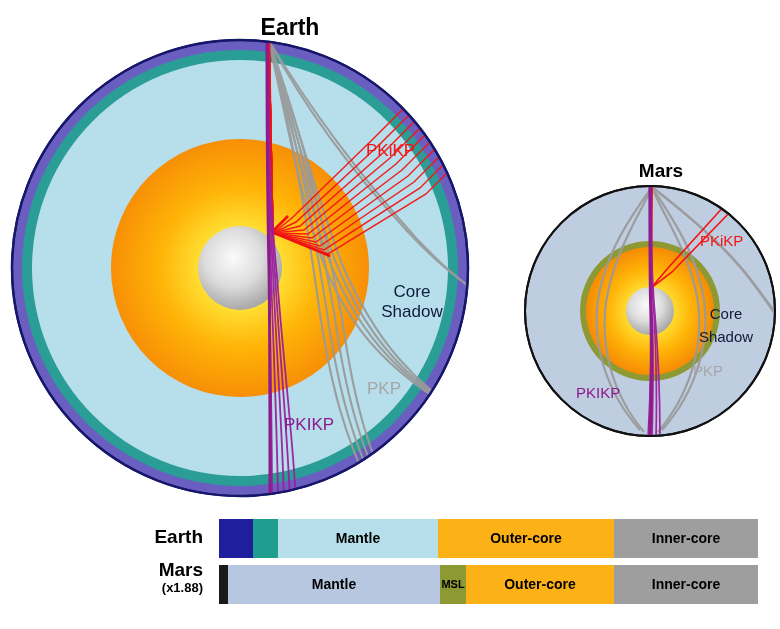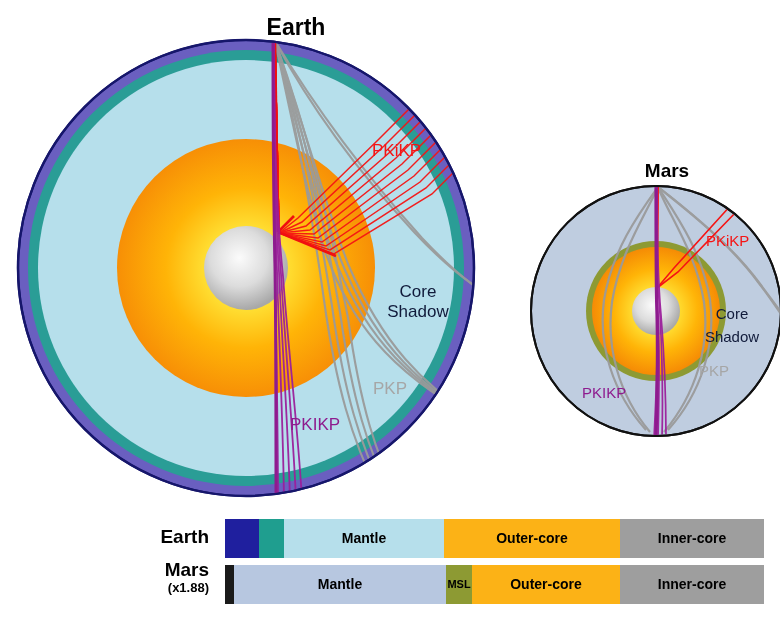--- a/index.html
+++ b/index.html
@@ -1,19 +1,19 @@
 <!DOCTYPE html>
 <html><head>
 <meta charset="utf-8">
 <title>Seismic Ray Paths Earth Mars</title>
 <style>
   html,body{margin:0;padding:0;background:#ffffff;}
   body{width:780px;height:629px;position:relative;overflow:hidden;
        font-family:"Liberation Sans","DejaVu Sans",sans-serif;}
-  #stage{position:absolute;left:6px;top:0;width:652px;height:629px;}
+  #stage{position:absolute;left:0;top:0;width:652px;height:629px;}
   svg{display:block;}
   text{dominant-baseline:middle;}
 </style>
 </head>
 <body>
 
 <div id="stage">
 <svg id="root" width="780" height="629" viewBox="0 0 780 629">
   <defs>
     <radialGradient id="coreGradE" cx="50%" cy="50%" r="50%">

